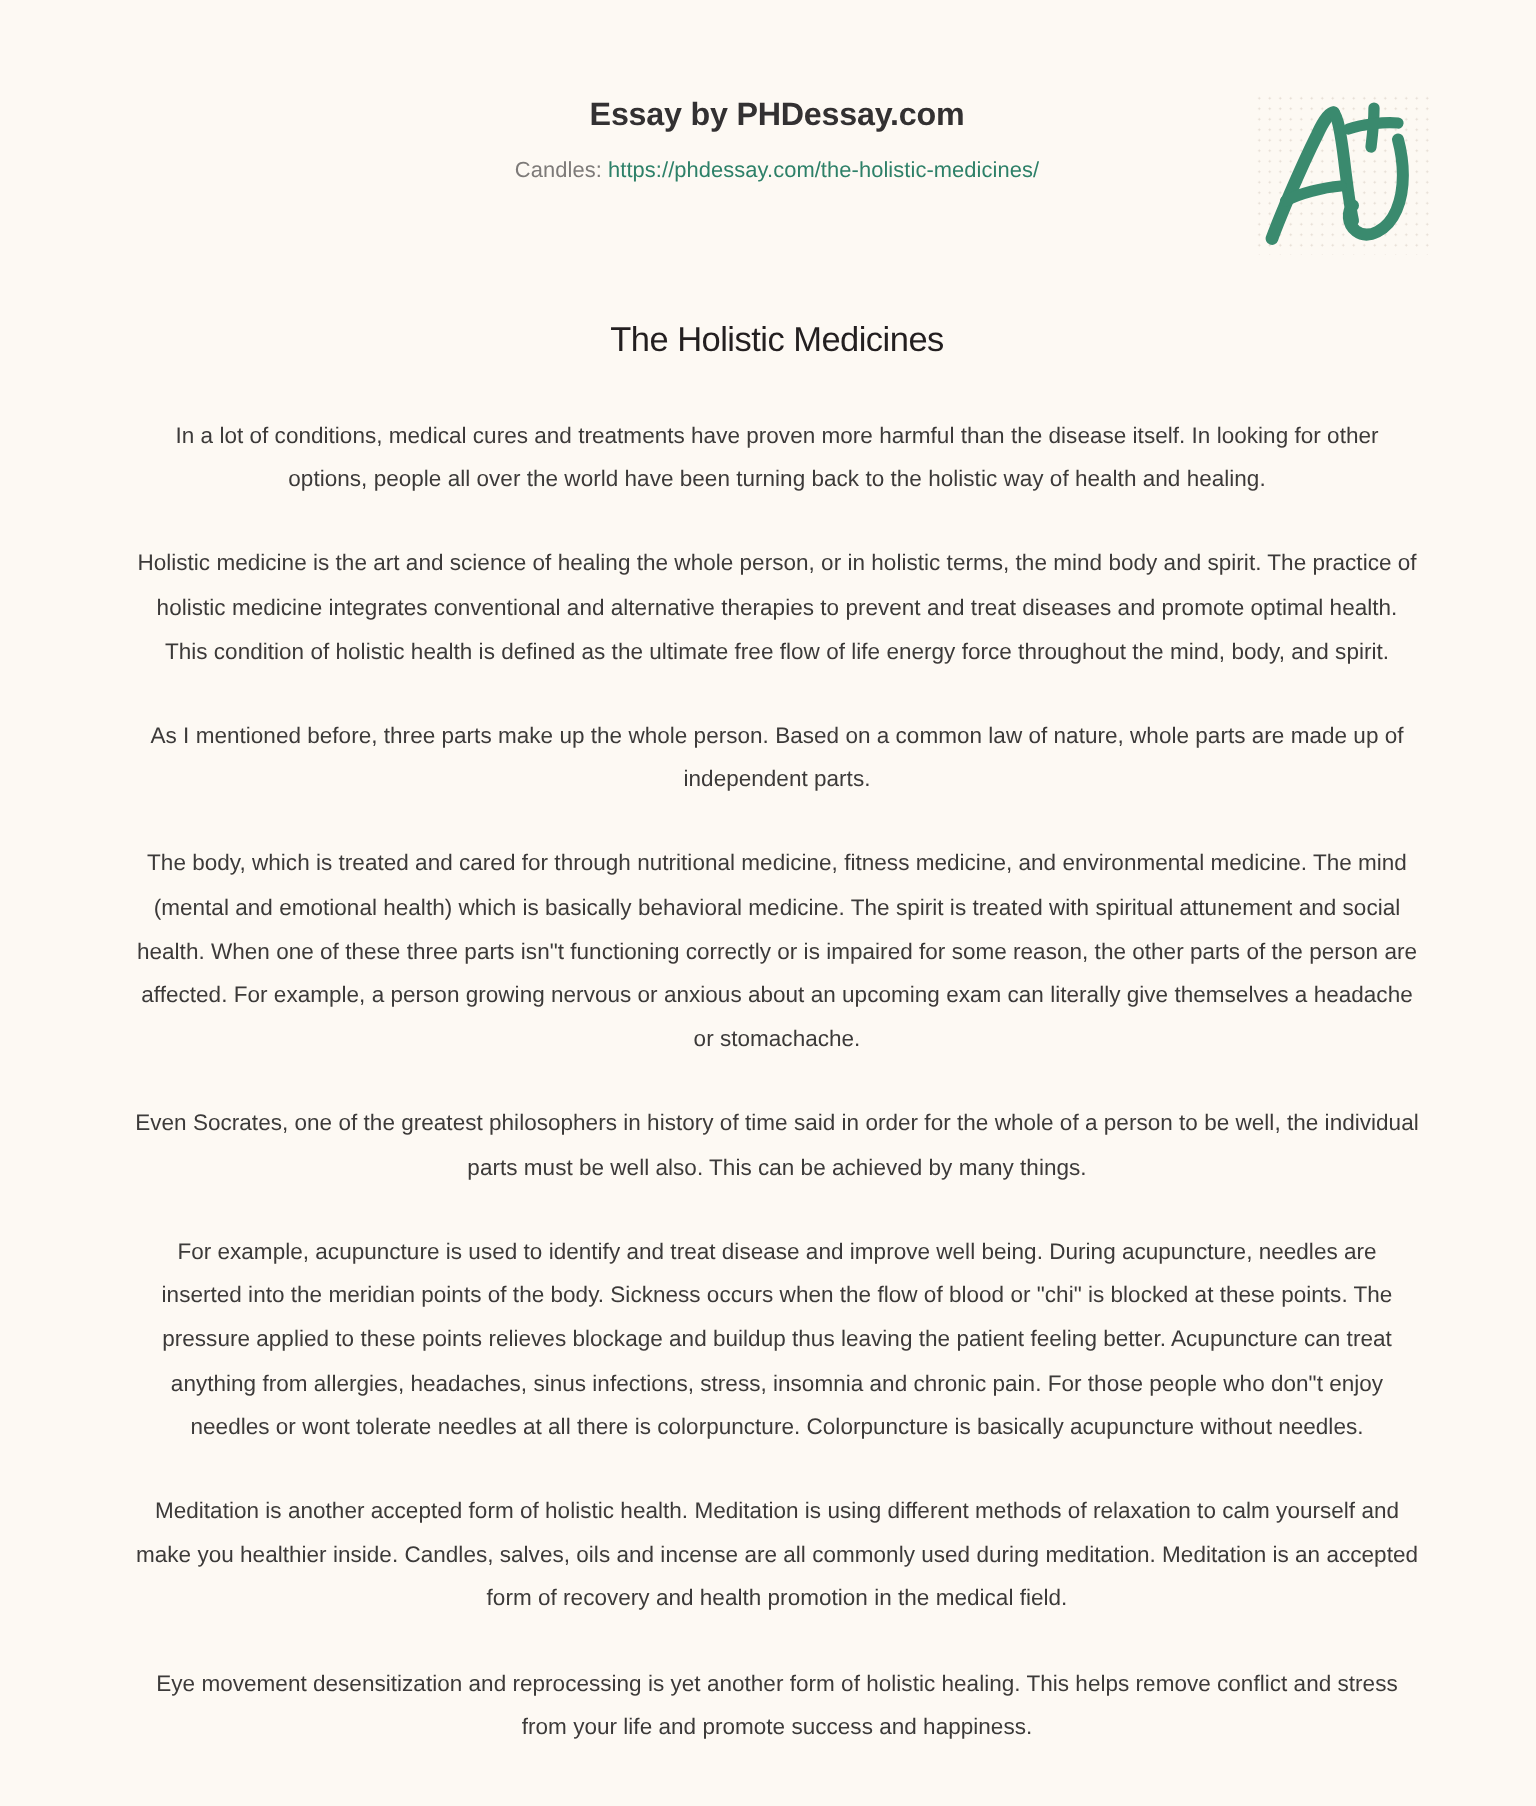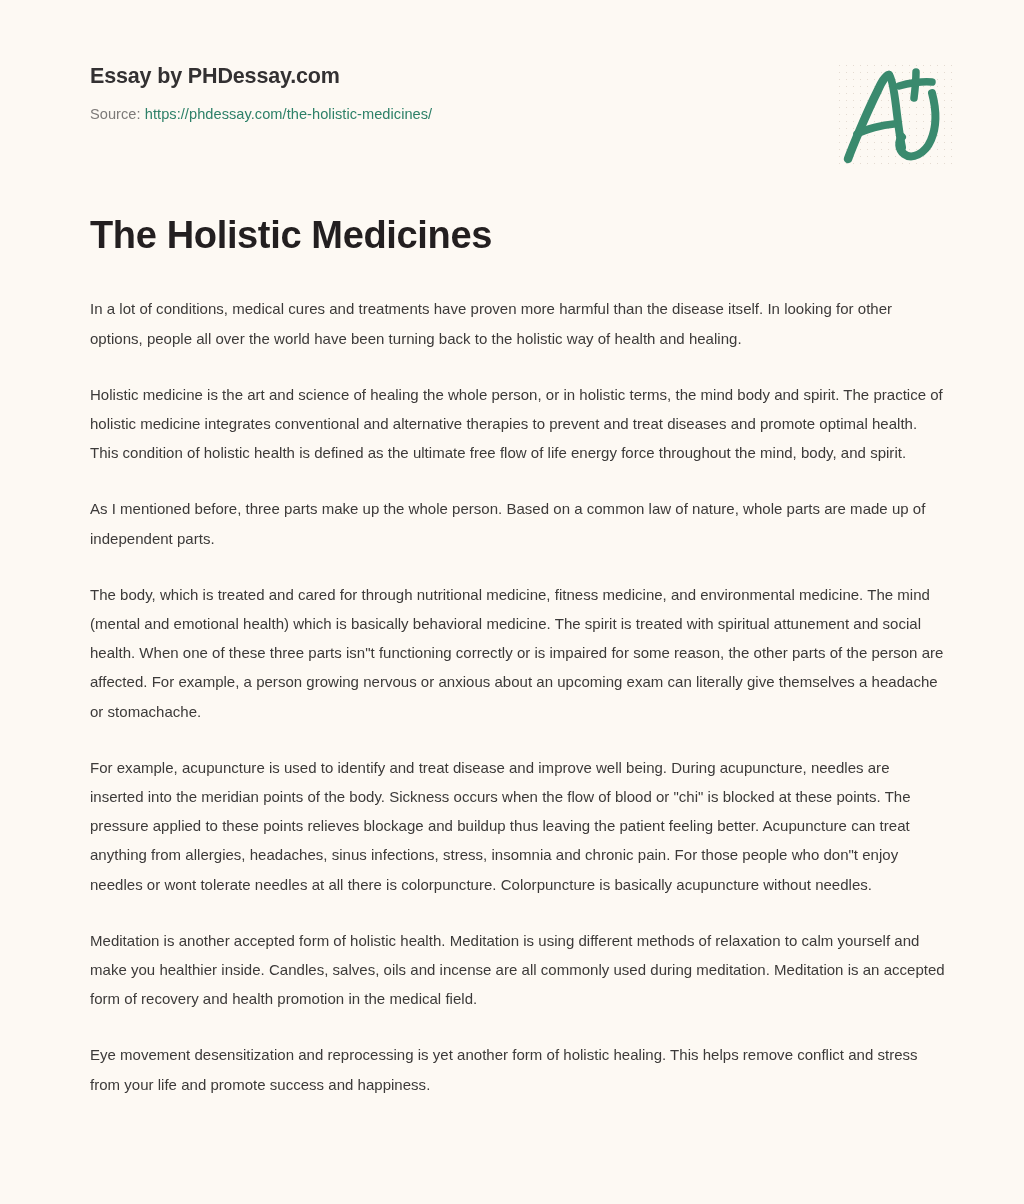--- a/index.html
+++ b/index.html
@@ -16,20 +16,21 @@
     position: relative;
     -webkit-font-smoothing: antialiased;
   }
 
   .page {
     position: relative;
     width: 1024px;
     height: 1155px;
     box-sizing: border-box;
     padding: 0;
+    text-align: center;
   }
 
   
   .header {
     position: relative;
     padding: 64px 78px 0 90px;
     height: 150px;
     box-sizing: border-box;
   }
 
@@ -79,22 +80,22 @@
   }
 
   
   .article {
     padding: 0 78px 0 90px;
     box-sizing: border-box;
   }
 
   .article-title {
     margin: 62px 0 0 0;
-    font-size: 38px;
-    font-weight: bold;
+    font-size: 23px;
+    font-weight: normal;
     color: #231f20;
     letter-spacing: -0.35px;
     line-height: 1.22;
   }
 
   .article-body {
     margin-top: 36px;
   }
 
   .article-body p {
@@ -109,21 +110,21 @@
 </head>
 <body>
 
 <div class="page">
 
   <div class="header">
 
     <div class="brand-line">Essay by PHDessay.com</div>
 
     <div class="source-line">
-      <span class="source-label">Source:</span>
+      <span class="source-label">Candles:</span>
       <a class="source-url" href="#">https://phdessay.com/the-holistic-medicines/</a>
     </div>
 
     <div class="logo">
       <svg viewBox="0 0 120 108" xmlns="http://www.w3.org/2000/svg">
         <g fill="none" stroke="#3a8a6e" stroke-linecap="round" stroke-linejoin="round">
 
           <path d="M12 97 C 16 86, 30 52, 42 28 C 46 19, 50 13, 53 13" stroke-width="8.5"></path>
 
           <path d="M53 13 C 56 16, 58 28, 60 44 C 62 61, 64 76, 66 85" stroke-width="8"></path>
@@ -143,20 +144,21 @@
 
   <div class="article">
 
     <h1 class="article-title">The Holistic Medicines</h1>
 
     <div class="article-body">
       <p>In a lot of conditions, medical cures and treatments have proven more harmful than the disease itself. In looking for other options, people all over the world have been turning back to the holistic way of health and healing.</p>
       <p>Holistic medicine is the art and science of healing the whole person, or in holistic terms, the mind body and spirit. The practice of holistic medicine integrates conventional and alternative therapies to prevent and treat diseases and promote optimal health. This condition of holistic health is defined as the ultimate free flow of life energy force throughout the mind, body, and spirit.</p>
       <p>As I mentioned before, three parts make up the whole person. Based on a common law of nature, whole parts are made up of independent parts.</p>
       <p>The body, which is treated and cared for through nutritional medicine, fitness medicine, and environmental medicine. The mind (mental and emotional health) which is basically behavioral medicine. The spirit is treated with spiritual attunement and social health. When one of these three parts isn"t functioning correctly or is impaired for some reason, the other parts of the person are affected. For example, a person growing nervous or anxious about an upcoming exam can literally give themselves a headache or stomachache.</p>
+      <p>Even Socrates, one of the greatest philosophers in history of time said in order for the whole of a person to be well, the individual parts must be well also. This can be achieved by many things.</p>
       <p>For example, acupuncture is used to identify and treat disease and improve well being. During acupuncture, needles are inserted into the meridian points of the body. Sickness occurs when the flow of blood or "chi" is blocked at these points. The pressure applied to these points relieves blockage and buildup thus leaving the patient feeling better. Acupuncture can treat anything from allergies, headaches, sinus infections, stress, insomnia and chronic pain. For those people who don"t enjoy needles or wont tolerate needles at all there is colorpuncture. Colorpuncture is basically acupuncture without needles.</p>
       <p>Meditation is another accepted form of holistic health. Meditation is using different methods of relaxation to calm yourself and make you healthier inside. Candles, salves, oils and incense are all commonly used during meditation. Meditation is an accepted form of recovery and health promotion in the medical field.</p>
       <p>Eye movement desensitization and reprocessing is yet another form of holistic healing. This helps remove conflict and stress from your life and promote success and happiness.</p>
 
     </div>
 
   </div>
 
 </div>
 

